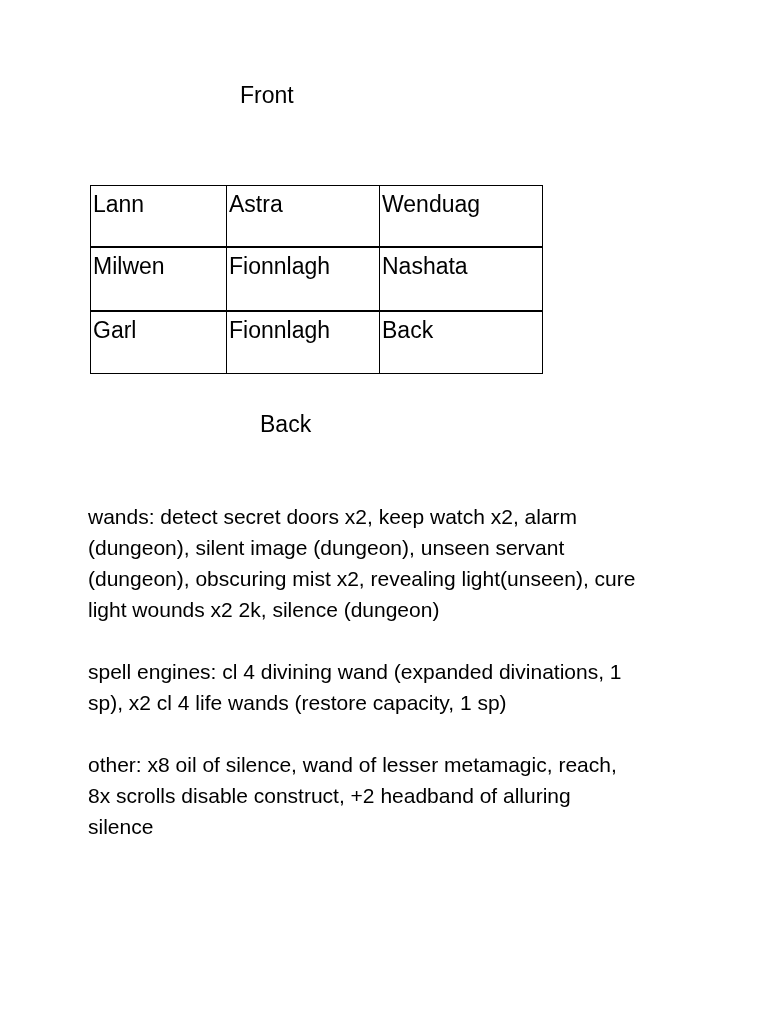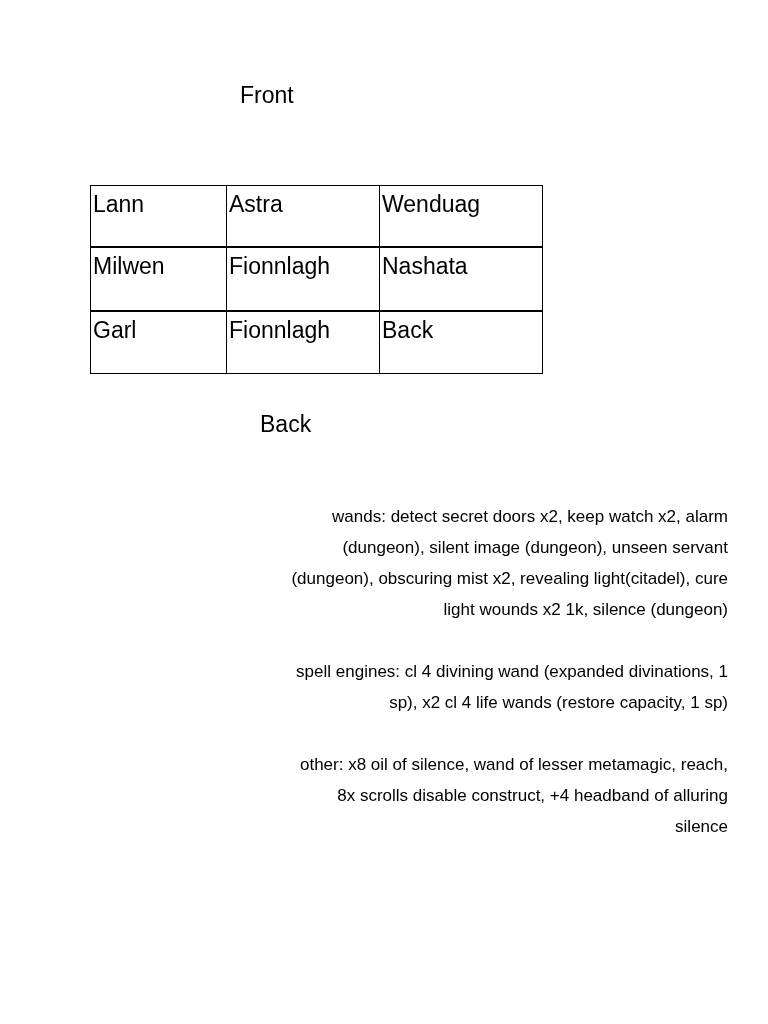--- a/index.html
+++ b/index.html
@@ -51,25 +51,24 @@
 
   .notes {
     position: absolute;
     left: 88px;
     top: 501px;
     width: 640px;
   }
   .para { margin: 0 0 31px 0; }
   .para:last-child { margin-bottom: 0; }
   .tline {
-    font-size: 17px;
+    font-size: 21px;
     line-height: 31px;
     height: 31px;
     white-space: nowrap;
-    text-align: right;
   }
 </style>
 </head>
 <body>
 
 <div class="doc">
 
   <div class="label front-label">Front</div>
 
   <table class="grid-table">
@@ -96,27 +95,27 @@
       </tr>
     </tbody>
   </table>
 
   <div class="label back-label">Back</div>
 
   <div class="notes">
     <div class="para">
       <div class="tline">wands: detect secret doors x2, keep watch x2, alarm</div>
       <div class="tline">(dungeon), silent image (dungeon), unseen servant</div>
-      <div class="tline">(dungeon), obscuring mist x2, revealing light(citadel), cure</div>
-      <div class="tline">light wounds x2 1k, silence (dungeon)</div>
+      <div class="tline">(dungeon), obscuring mist x2, revealing light(unseen), cure</div>
+      <div class="tline">light wounds x2 2k, silence (dungeon)</div>
     </div>
     <div class="para">
       <div class="tline">spell engines: cl 4 divining wand (expanded divinations, 1</div>
       <div class="tline">sp), x2 cl 4 life wands (restore capacity, 1 sp)</div>
     </div>
     <div class="para">
       <div class="tline">other: x8 oil of silence, wand of lesser metamagic, reach,</div>
-      <div class="tline">8x scrolls disable construct, +4 headband of alluring</div>
+      <div class="tline">8x scrolls disable construct, +2 headband of alluring</div>
       <div class="tline">silence</div>
     </div>
   </div>
 
 </div>
 
 </body></html>

